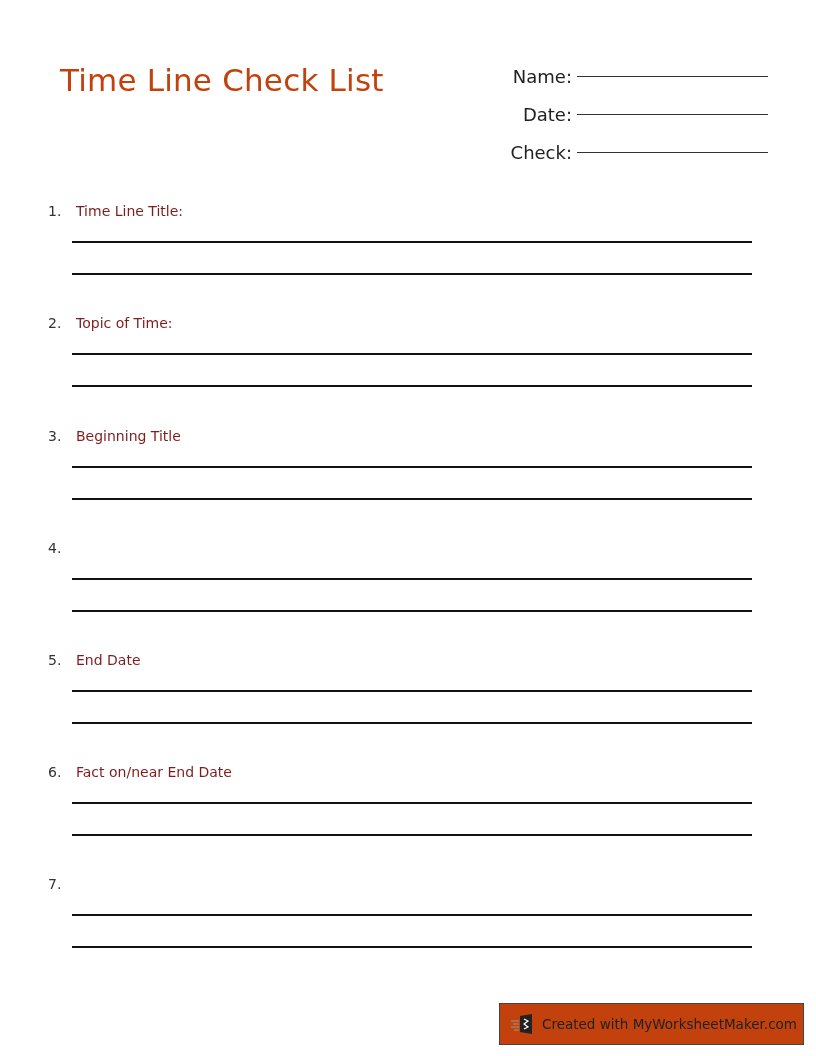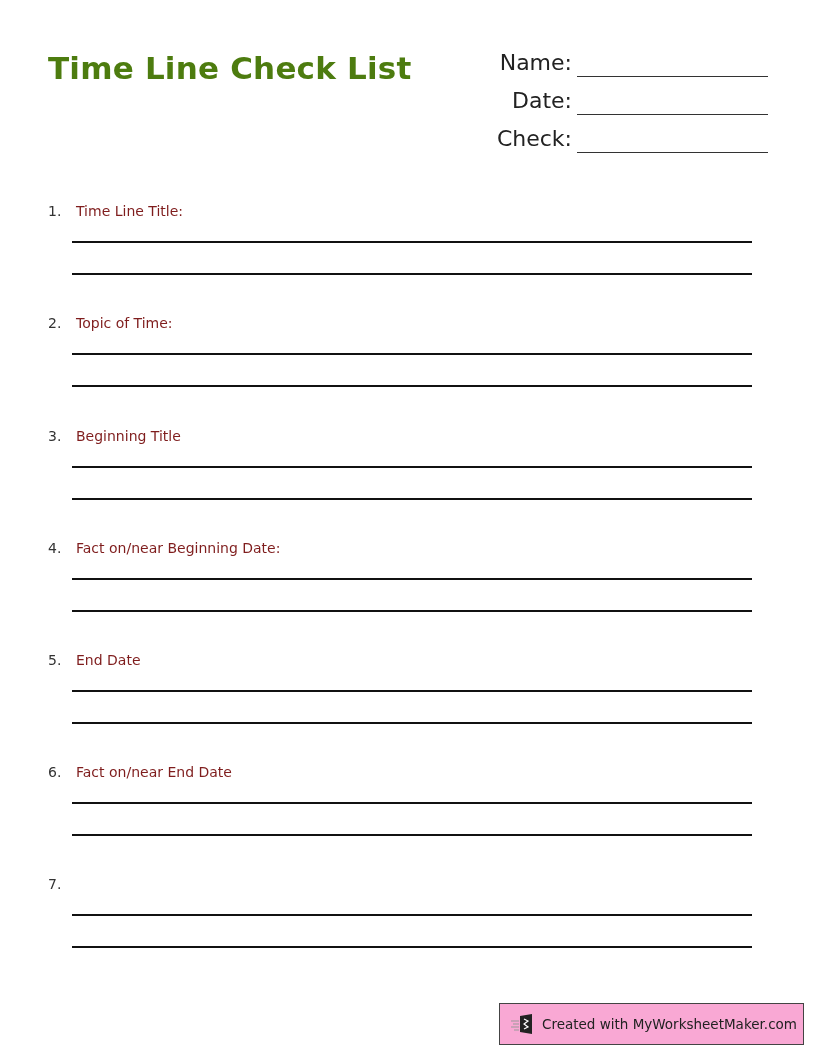--- a/index.html
+++ b/index.html
@@ -13,43 +13,43 @@
       position: relative;
       overflow: hidden;
       font-family: "DejaVu Sans", "Liberation Sans", sans-serif;
       color: #222222;
     }
     .title {
       position: absolute;
       left: 48px;
       top: 48px;
       font-size: 31px;
-      font-weight: bold;
-      color: #4d7c0f;
+      font-weight: normal;
+      color: #c2410c;
       letter-spacing: 0.2px;
-      margin: 0;
+      margin: 12px;
       line-height: 40px;
     }
     .header-fields {
       position: absolute;
       left: 490px;
       top: 50px;
       width: 280px;
     }
     .hfield {
       position: absolute;
       left: 0;
       width: 280px;
       height: 30px;
     }
     .hfield .hlabel {
       position: absolute;
       right: 198px;
-      top: 0;
-      font-size: 22px;
+      top: 14px;
+      font-size: 18px;
       color: #222222;
       line-height: 26px;
       white-space: nowrap;
     }
     .hfield .hline {
       position: absolute;
       left: 87px;
       width: 191px;
       top: 26px;
       height: 0;
@@ -89,21 +89,21 @@
     .item .answer-line.l2 { top: 71px; }
 
     .footer-badge {
       position: absolute;
       left: 499px;
       top: 1003px;
       width: 305px;
       height: 42px;
       box-sizing: border-box;
       border: 1.5px solid #444444;
-      background: #f9a8d4;
+      background: #c2410c;
       display: flex;
       align-items: center;
       padding-left: 10px;
     }
     .footer-badge .logo {
       width: 26px;
       height: 22px;
       margin-right: 6px;
       display: inline-block;
     }
@@ -149,21 +149,20 @@
 
 <div class="item" style="top:427px;">
   <span class="num">3.</span>
   <span class="qtext">Beginning Title</span>
   <div class="answer-line l1"></div>
   <div class="answer-line l2"></div>
 </div>
 
 <div class="item" style="top:539px;">
   <span class="num">4.</span>
-  <span class="qtext">Fact on/near Beginning Date:</span>
   <div class="answer-line l1"></div>
   <div class="answer-line l2"></div>
 </div>
 
 <div class="item" style="top:651px;">
   <span class="num">5.</span>
   <span class="qtext">End Date</span>
   <div class="answer-line l1"></div>
   <div class="answer-line l2"></div>
 </div>

